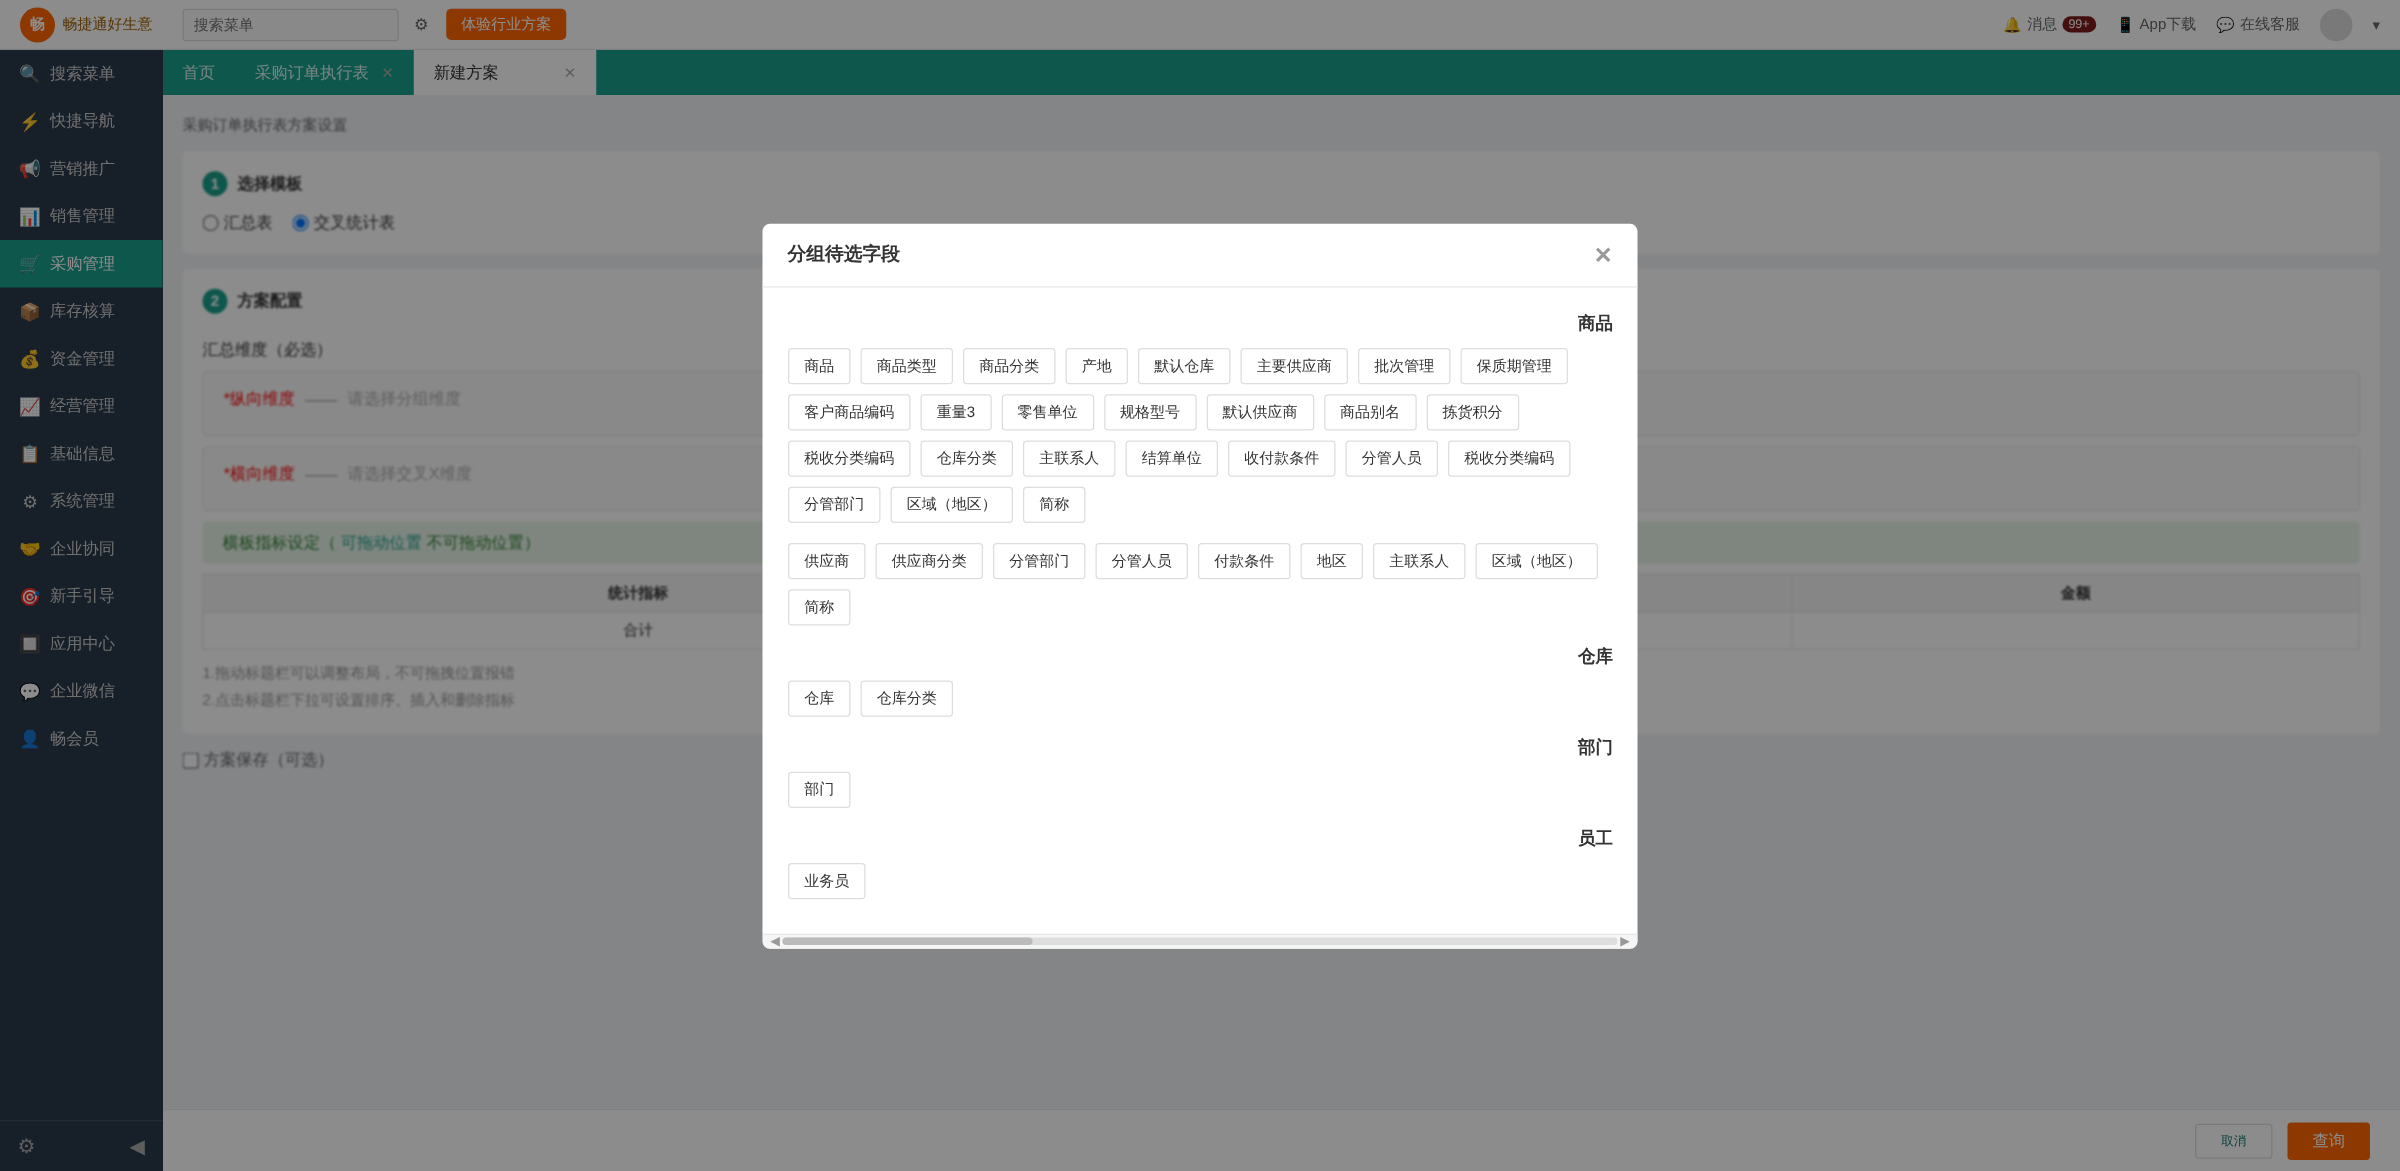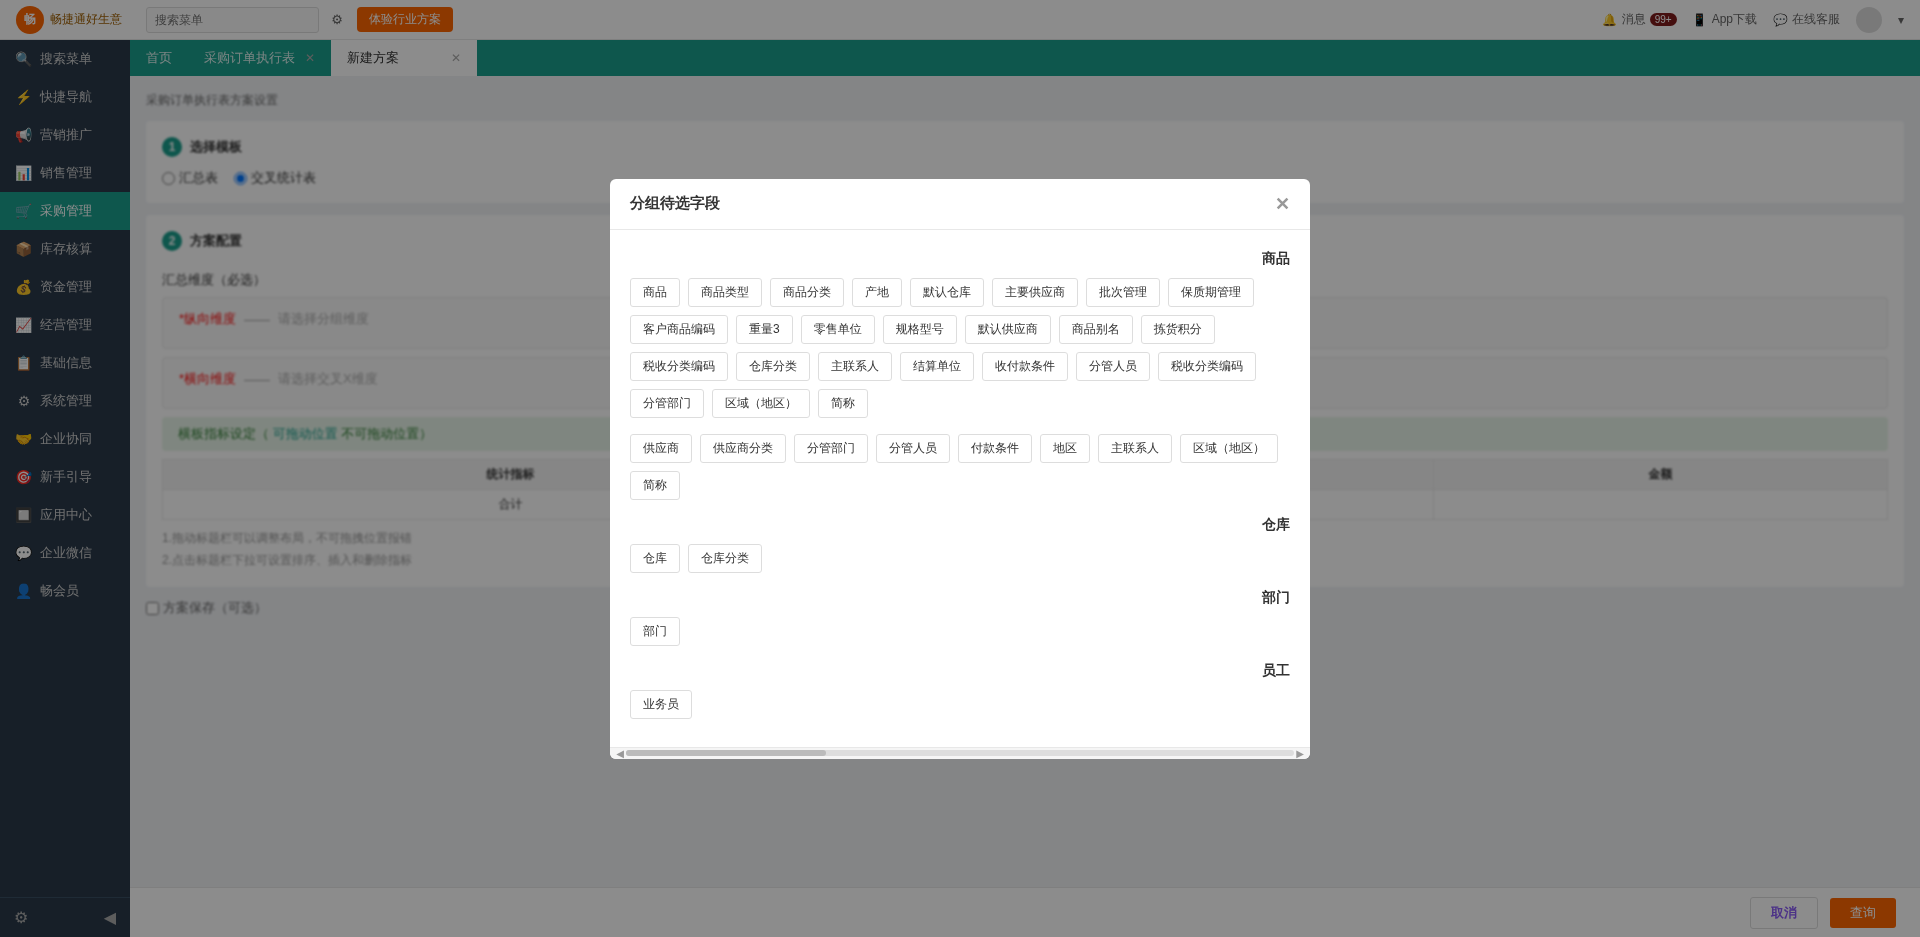--- a/index.html
+++ b/index.html
@@ -267,26 +267,25 @@
       display: flex;
       align-items: center;
       justify-content: flex-end;
       padding: 0 24px;
       gap: 12px;
       z-index: 97;
     }
     .btn-cancel {
       border: 1px solid #ddd;
       background: #fff;
-      color: #8b5cf6;
+      color: #0f766e;
       border-radius: 3px;
       padding: 6px 20px;
-      font-size: 13px;
-      cursor: pointer;
-      font-weight: bold;
+      font-size: 10px;
+      cursor: pointer;
     }
     .btn-confirm {
       background: #ff6600;
       color: #fff;
       border: none;
       border-radius: 3px;
       padding: 6px 20px;
       font-size: 13px;
       cursor: pointer;
     }

